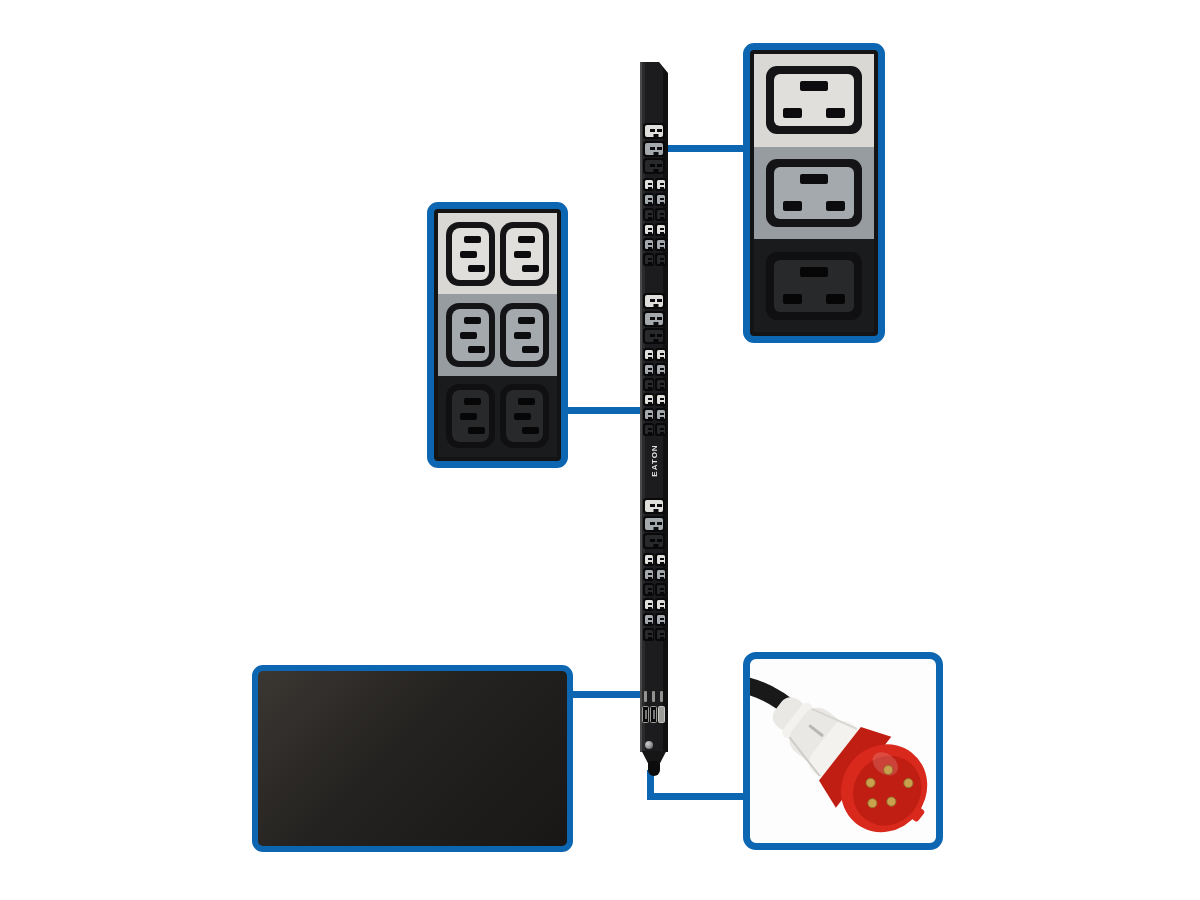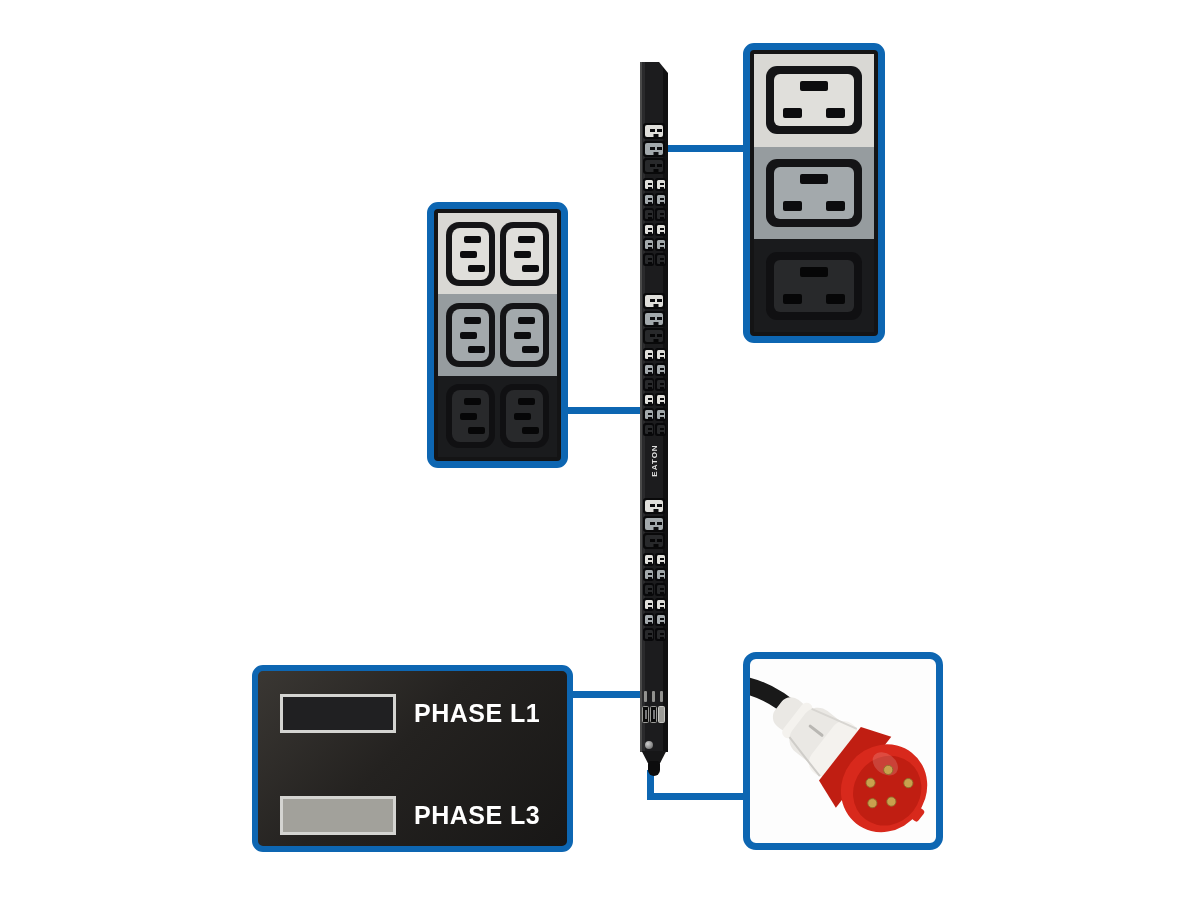--- a/index.html
+++ b/index.html
@@ -401,28 +401,20 @@
           <div class="face" style="background: rgb(40, 41, 43);">
             <div class="sl s1" style="background: rgb(6, 6, 7);"></div>
             <div class="sl s2" style="background: rgb(6, 6, 7);"></div>
             <div class="sl s3" style="background: rgb(6, 6, 7);"></div>
           </div>
         </div>
       </div>
     </div>
 
   <div id="box-phase" class="callout" style="border-color: rgb(13, 102, 178);">
-    <div class="phase-row" style="top:22px;">
-      <div class="phase-swatch" style="background-color: rgb(32, 32, 34);"></div>
-      <div class="phase-label">PHASE L1</div>
-    </div>
-    <div class="phase-row" style="top:124px;">
-      <div class="phase-swatch" style="background-color: rgb(162, 161, 155);"></div>
-      <div class="phase-label">PHASE L3</div>
-    </div>
   </div>
 
   <div id="box-plug" class="callout" style="border-color: rgb(13, 102, 178);">
     <svg width="186" height="184" viewBox="0 0 186 184">
       <path class="p-cable" d="M -6 26 Q 22 32 48 56" fill="none" stroke="#191919" stroke-width="17" stroke-linecap="round"></path>
       <g transform="translate(112,112) rotate(38)">
         <rect class="p-white" x="-106" y="-17" width="28" height="34" rx="12" fill="#eae8e4"></rect>
         <rect class="p-white-hi" x="-88" y="-21" width="12" height="42" rx="6" fill="#f4f2ee"></rect>
         <rect class="p-white" x="-80" y="-26" width="48" height="52" rx="16" fill="#eae8e4"></rect>
         <rect class="p-white-hi" x="-50" y="-31" width="28" height="62" rx="13" fill="#f4f2ee"></rect>

